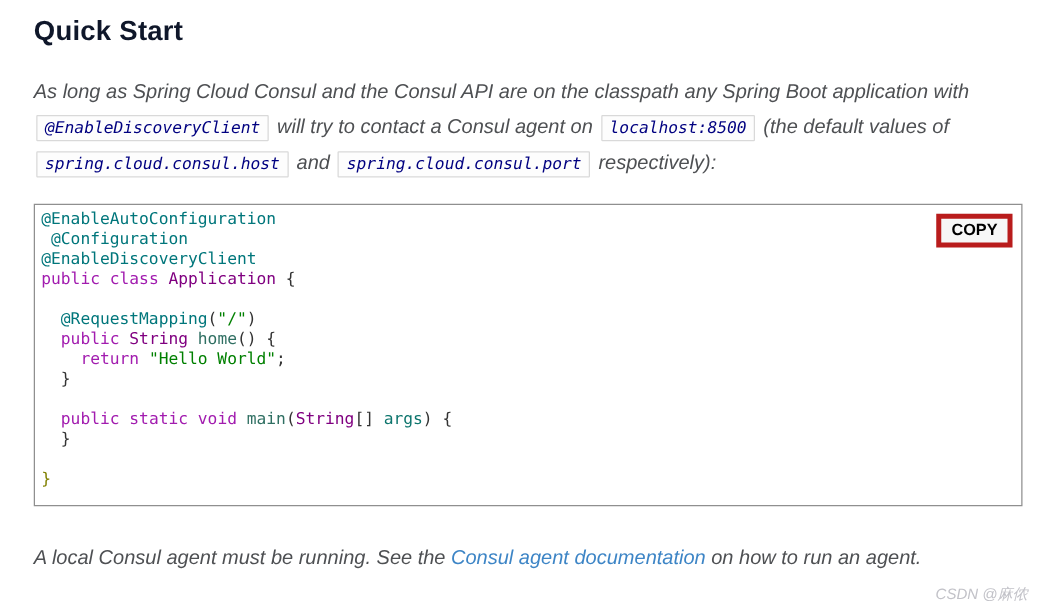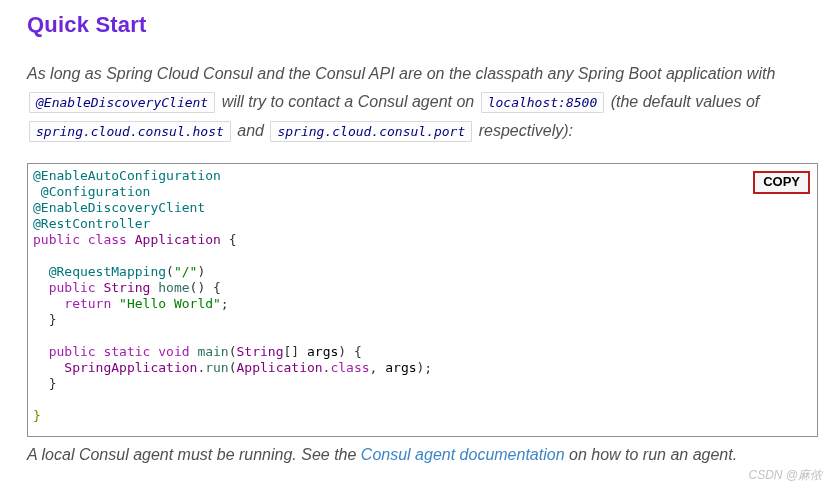--- a/index.html
+++ b/index.html
@@ -9,21 +9,21 @@
     height: 492px;
     font-family: "Liberation Sans", sans-serif;
     color: #4e5053;
     padding: 10px 20px 0 27px;
     overflow: hidden;
     position: relative;
   }
   .page-title {
     font-size: 22px;
     font-weight: bold;
-    color: #6d28d9;
+    color: #0f172a;
     letter-spacing: 0.2px;
     margin: 2px 0 22px 0;
   }
   .para {
     font-size: 16px;
     line-height: 28px;
     color: #4e5053;
     font-style: italic;
   }
   .inline-code {
@@ -52,37 +52,37 @@
     white-space: pre;
     color: #333333;
     min-height: 16px;
   }
   .tok-p    { color: #333333; }
   .tok-ann  { color: #00767b; }
   .tok-kw   { color: #a21caf; }
   .tok-typ  { color: #800080; margin-top: 22px; }
   .tok-meth { color: #2f6f62; }
   .tok-str  { color: #008000; }
-  .tok-var  { color: #000000; }
+  .tok-var  { color: #0f766e; }
   .tok-ob   { color: #808000; }
   .copy-button {
     position: absolute;
     top: 7px;
     right: 7px;
     font-family: "Liberation Sans", sans-serif;
     font-size: 13px;
     font-weight: bold;
     color: #000000;
     background: #f7f7f7;
-    border: 2px solid #b91c1c;
+    border: 4px solid #b91c1c;
     padding: 2px 8px 3px 8px;
     cursor: pointer;
     line-height: 1.1;
   }
-  .para-bottom { margin-top: 4px; }
+  .para-bottom { margin-top: 28px; }
   .doc-link {
     color: #3d85c6;
     text-decoration: none;
     cursor: pointer;
   }
   .watermark {
     position: absolute;
     right: 16px;
     bottom: 8px;
     font-size: 12px;
@@ -96,30 +96,28 @@
 <h1 class="page-title">Quick Start</h1>
 
 <p class="para"><span>As long as Spring Cloud Consul and the Consul API are on the classpath any Spring Boot application with </span><span class="inline-code">@EnableDiscoveryClient</span><span> will try to contact a Consul agent on </span><span class="inline-code">localhost:8500</span><span> (the default values of </span><span class="inline-code">spring.cloud.consul.host</span><span> and </span><span class="inline-code">spring.cloud.consul.port</span><span> respectively):</span></p>
 
 <div class="code-block">
   <button class="copy-button">COPY</button>
   <div>
       <div class="code-line"><span class="tok-ann">@EnableAutoConfiguration</span></div>
       <div class="code-line"><span class="tok-p"> </span><span class="tok-ann">@Configuration</span></div>
       <div class="code-line"><span class="tok-ann">@EnableDiscoveryClient</span></div>
-      <div class="code-line"><span class="tok-ann">@RestController</span></div>
       <div class="code-line"><span class="tok-kw">public</span><span class="tok-p"> </span><span class="tok-kw">class</span><span class="tok-p"> </span><span class="tok-typ">Application</span><span class="tok-p"> {</span></div>
       <div class="code-line">&nbsp;</div>
       <div class="code-line"><span class="tok-p">  </span><span class="tok-ann">@RequestMapping</span><span class="tok-p">(</span><span class="tok-str">"/"</span><span class="tok-p">)</span></div>
       <div class="code-line"><span class="tok-p">  </span><span class="tok-kw">public</span><span class="tok-p"> </span><span class="tok-typ">String</span><span class="tok-p"> </span><span class="tok-meth">home</span><span class="tok-p">() {</span></div>
       <div class="code-line"><span class="tok-p">    </span><span class="tok-kw">return</span><span class="tok-p"> </span><span class="tok-str">"Hello World"</span><span class="tok-p">;</span></div>
       <div class="code-line"><span class="tok-p">  }</span></div>
       <div class="code-line">&nbsp;</div>
       <div class="code-line"><span class="tok-p">  </span><span class="tok-kw">public</span><span class="tok-p"> </span><span class="tok-kw">static</span><span class="tok-p"> </span><span class="tok-kw">void</span><span class="tok-p"> </span><span class="tok-meth">main</span><span class="tok-p">(</span><span class="tok-typ">String</span><span class="tok-p">[] </span><span class="tok-var">args</span><span class="tok-p">) {</span></div>
-      <div class="code-line"><span class="tok-p">    </span><span class="tok-typ">SpringApplication</span><span class="tok-p">.</span><span class="tok-meth">run</span><span class="tok-p">(</span><span class="tok-typ">Application</span><span class="tok-p">.</span><span class="tok-kw">class</span><span class="tok-p">, </span><span class="tok-var">args</span><span class="tok-p">);</span></div>
       <div class="code-line"><span class="tok-p">  }</span></div>
       <div class="code-line">&nbsp;</div>
       <div class="code-line"><span class="tok-ob">}</span></div>
     </div>
 </div>
 
 <p class="para para-bottom"><span>A local Consul agent must be running. See the </span><a class="doc-link">Consul agent documentation</a><span> on how to run an agent.</span></p>
 
 <div class="watermark">CSDN @麻侬</div>
 

